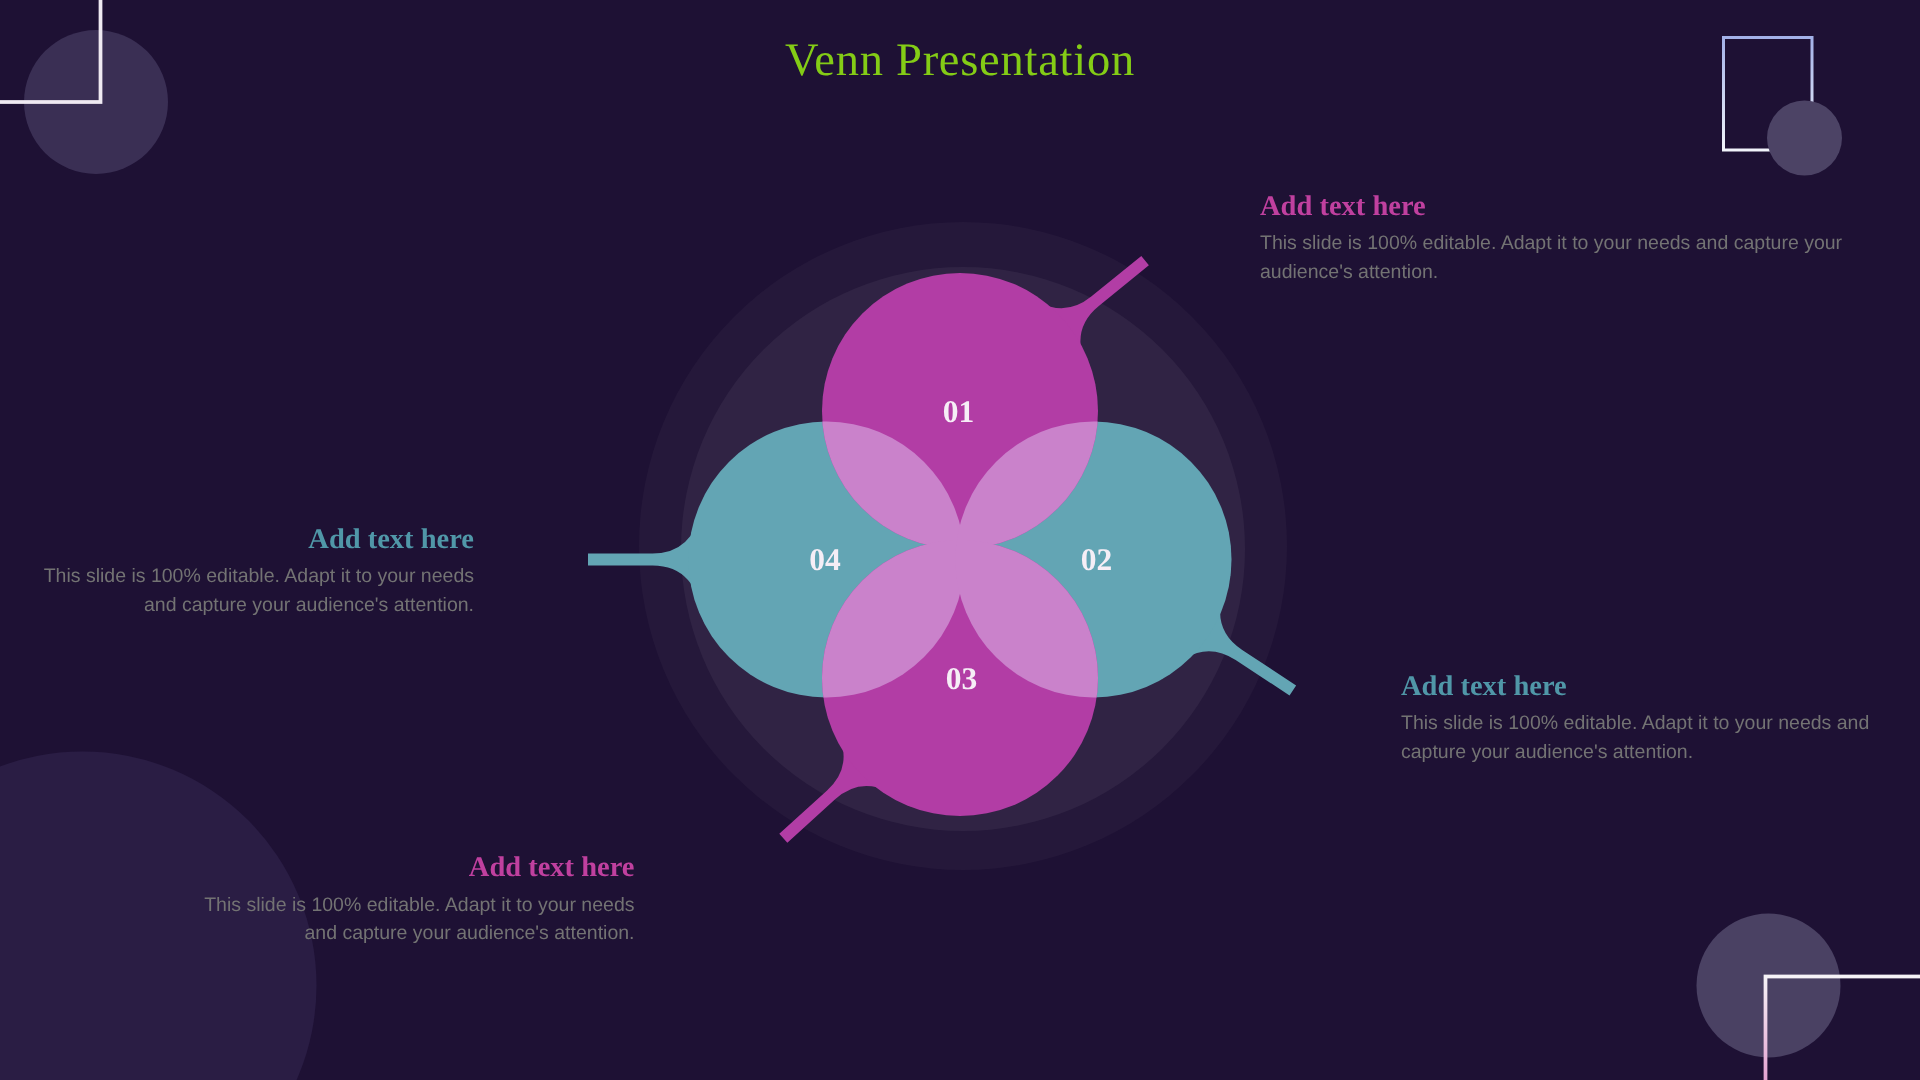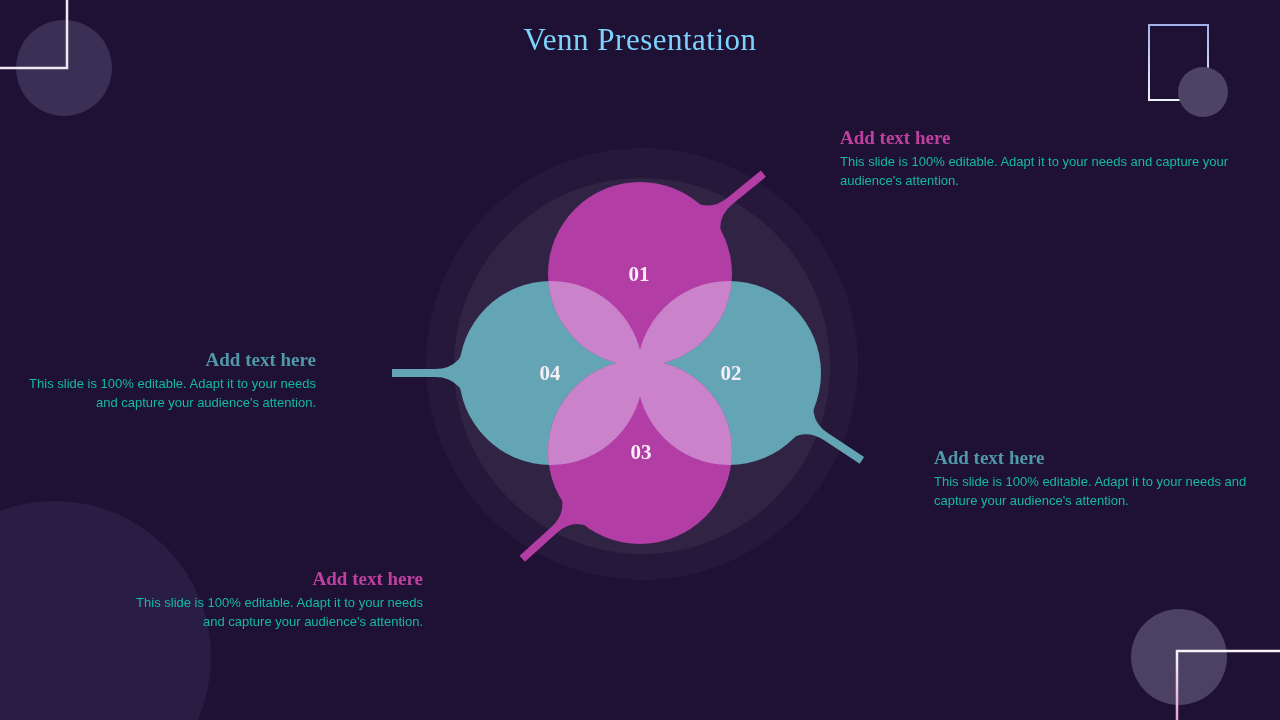--- a/index.html
+++ b/index.html
@@ -1,25 +1,25 @@
 <!DOCTYPE html>
 <html><head>
 <meta charset="utf-8">
 <style>
   html,body{margin:0;padding:0;background:#14091f;}
   .slide{position:relative;width:1280px;height:720px;background:#1e1134;overflow:hidden;
          font-family:"Liberation Sans",sans-serif;}
   .slide svg{position:absolute;left:0;top:0;}
   .title{position:absolute;left:0;top:22px;width:1280px;margin:0;text-align:center;
          font-family:"Liberation Serif",serif;font-weight:normal;font-size:31px;
-         letter-spacing:0.5px;color:#7dd3fc;}
+         letter-spacing:0.5px;color:#84cc16;}
   .callout{position:absolute;}
   .callout .heading{font-family:"Liberation Serif",serif;font-weight:bold;font-size:19px;
                     line-height:18px;margin-bottom:5px;}
-  .callout .body{font-size:13px;line-height:19px;color:#14b8a6;}
+  .callout .body{font-size:13px;line-height:19px;color:#737373;}
   .callout.pos-top-right{left:840px;top:129px;width:404px;text-align:left;}
   .callout.pos-left{left:16px;top:351px;width:300px;text-align:right;}
   .callout.pos-bottom{left:123px;top:570px;width:300px;text-align:right;}
   .callout.pos-bottom-right{left:934px;top:449px;width:325px;text-align:left;}
   .heading.pink{color:#c0409f;}
   .heading.teal{color:#5097a8;}
   .num{font-family:"Liberation Serif",serif;font-weight:bold;font-size:21px;fill:#f6eef6;}
 </style>
 </head>
 <body>

